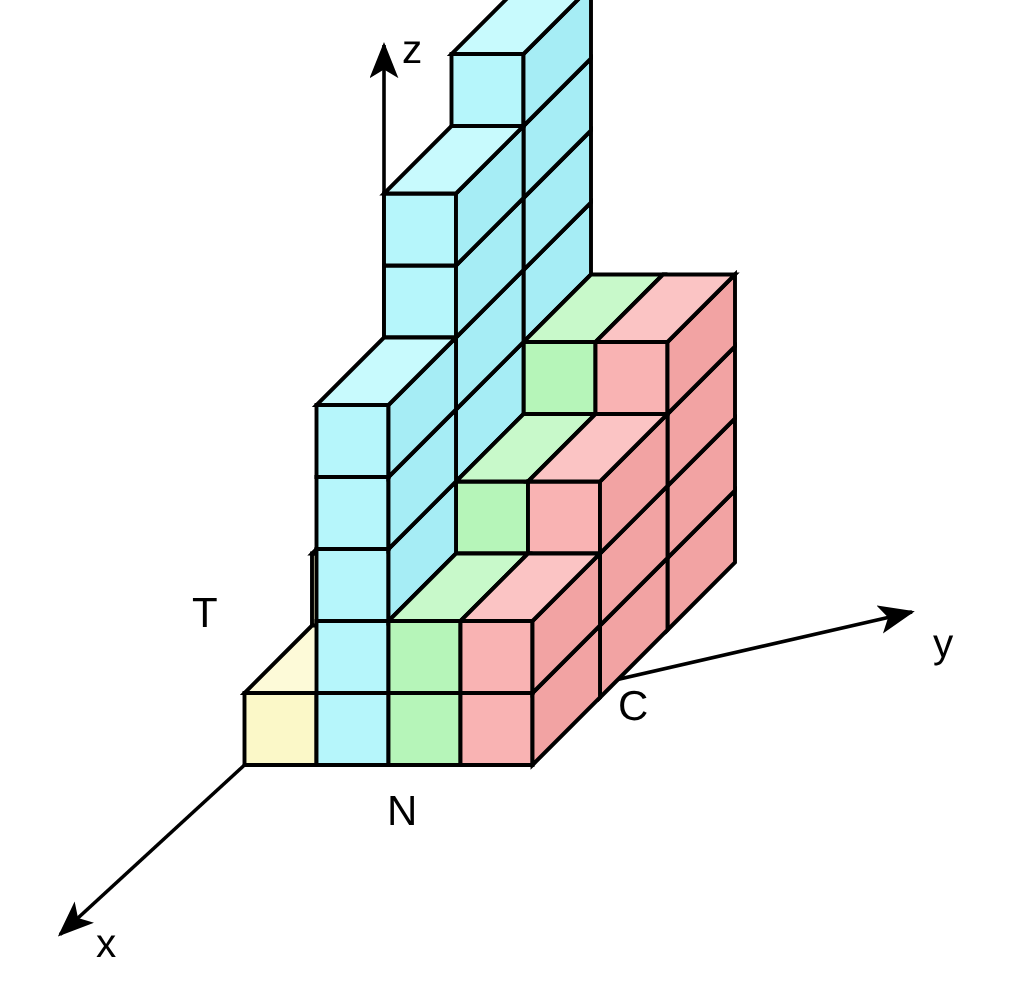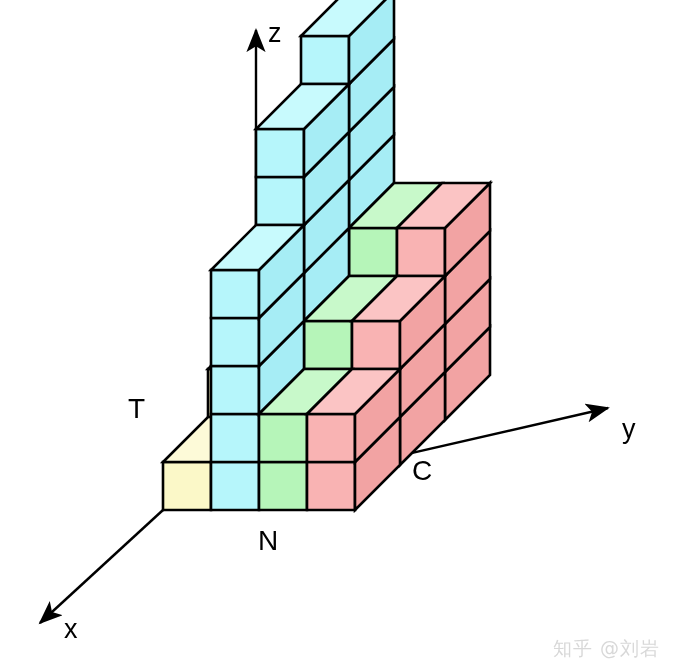--- a/index.html
+++ b/index.html
@@ -90,14 +90,13 @@
 
     <text class="axis-label" id="lbl-z" x="268" y="42">z</text>
     <text class="axis-label" id="lbl-y" x="622" y="438">y</text>
     <text class="axis-label" id="lbl-x" x="64" y="638">x</text>
 
     <text class="group-label" id="lbl-T" x="128" y="418">T</text>
     <text class="group-label" id="lbl-N" x="258" y="550">N</text>
     <text class="group-label" id="lbl-C" x="412" y="480">C</text>
   </svg>
 
-  <div class="watermark">知乎 @刘岩</div>
 </div>
 
 </body></html>

